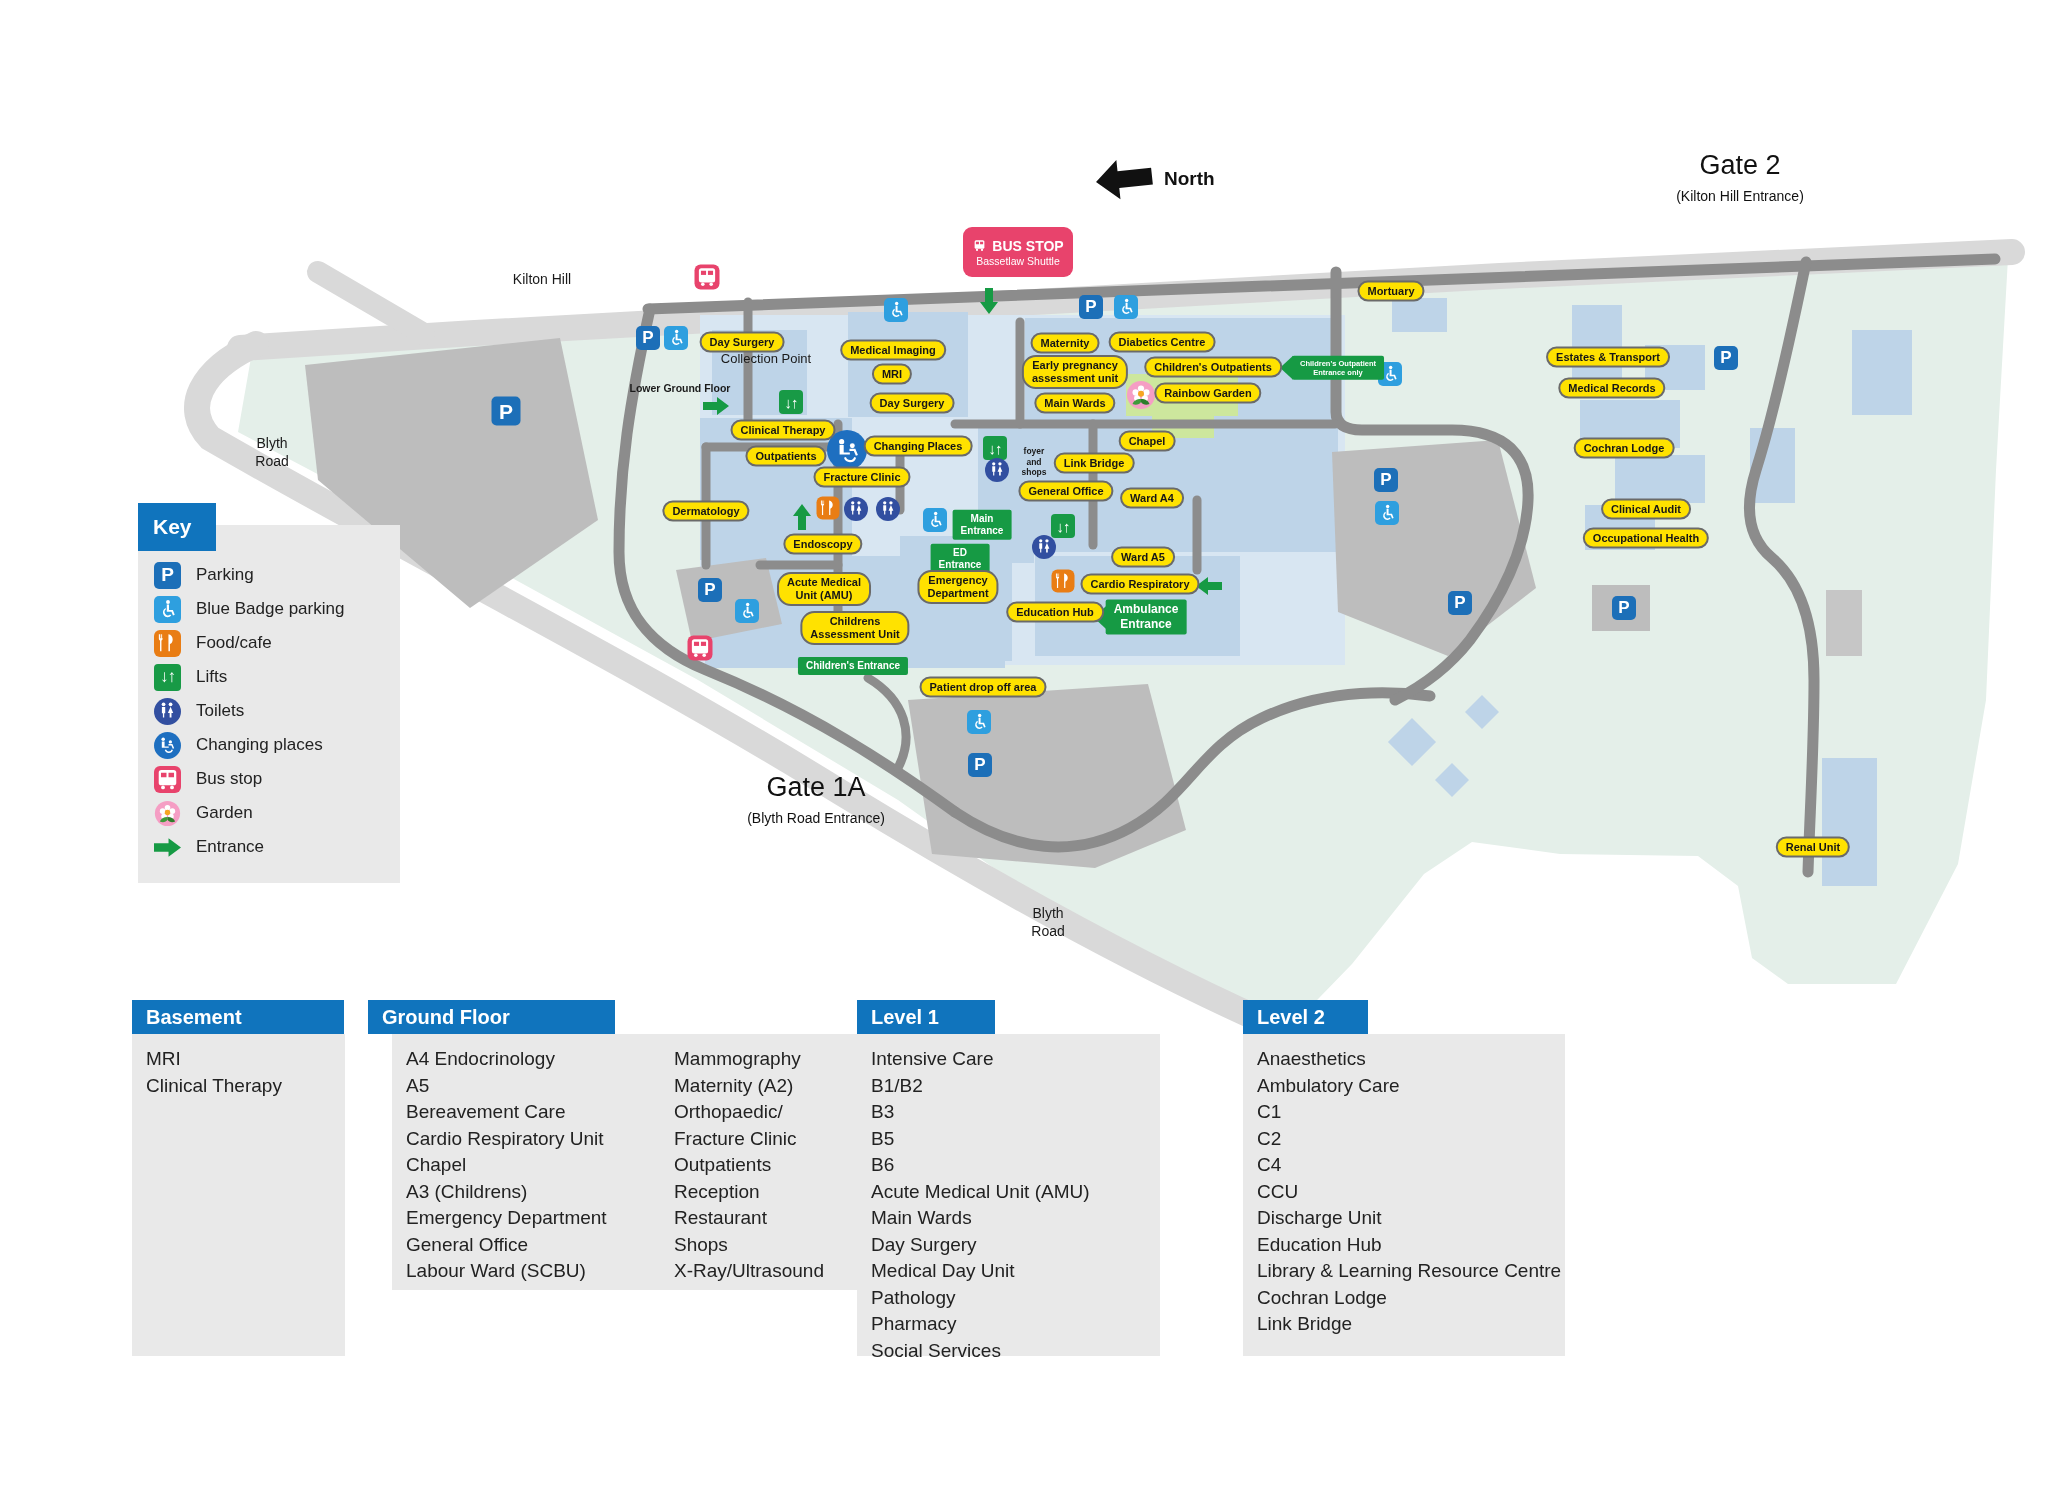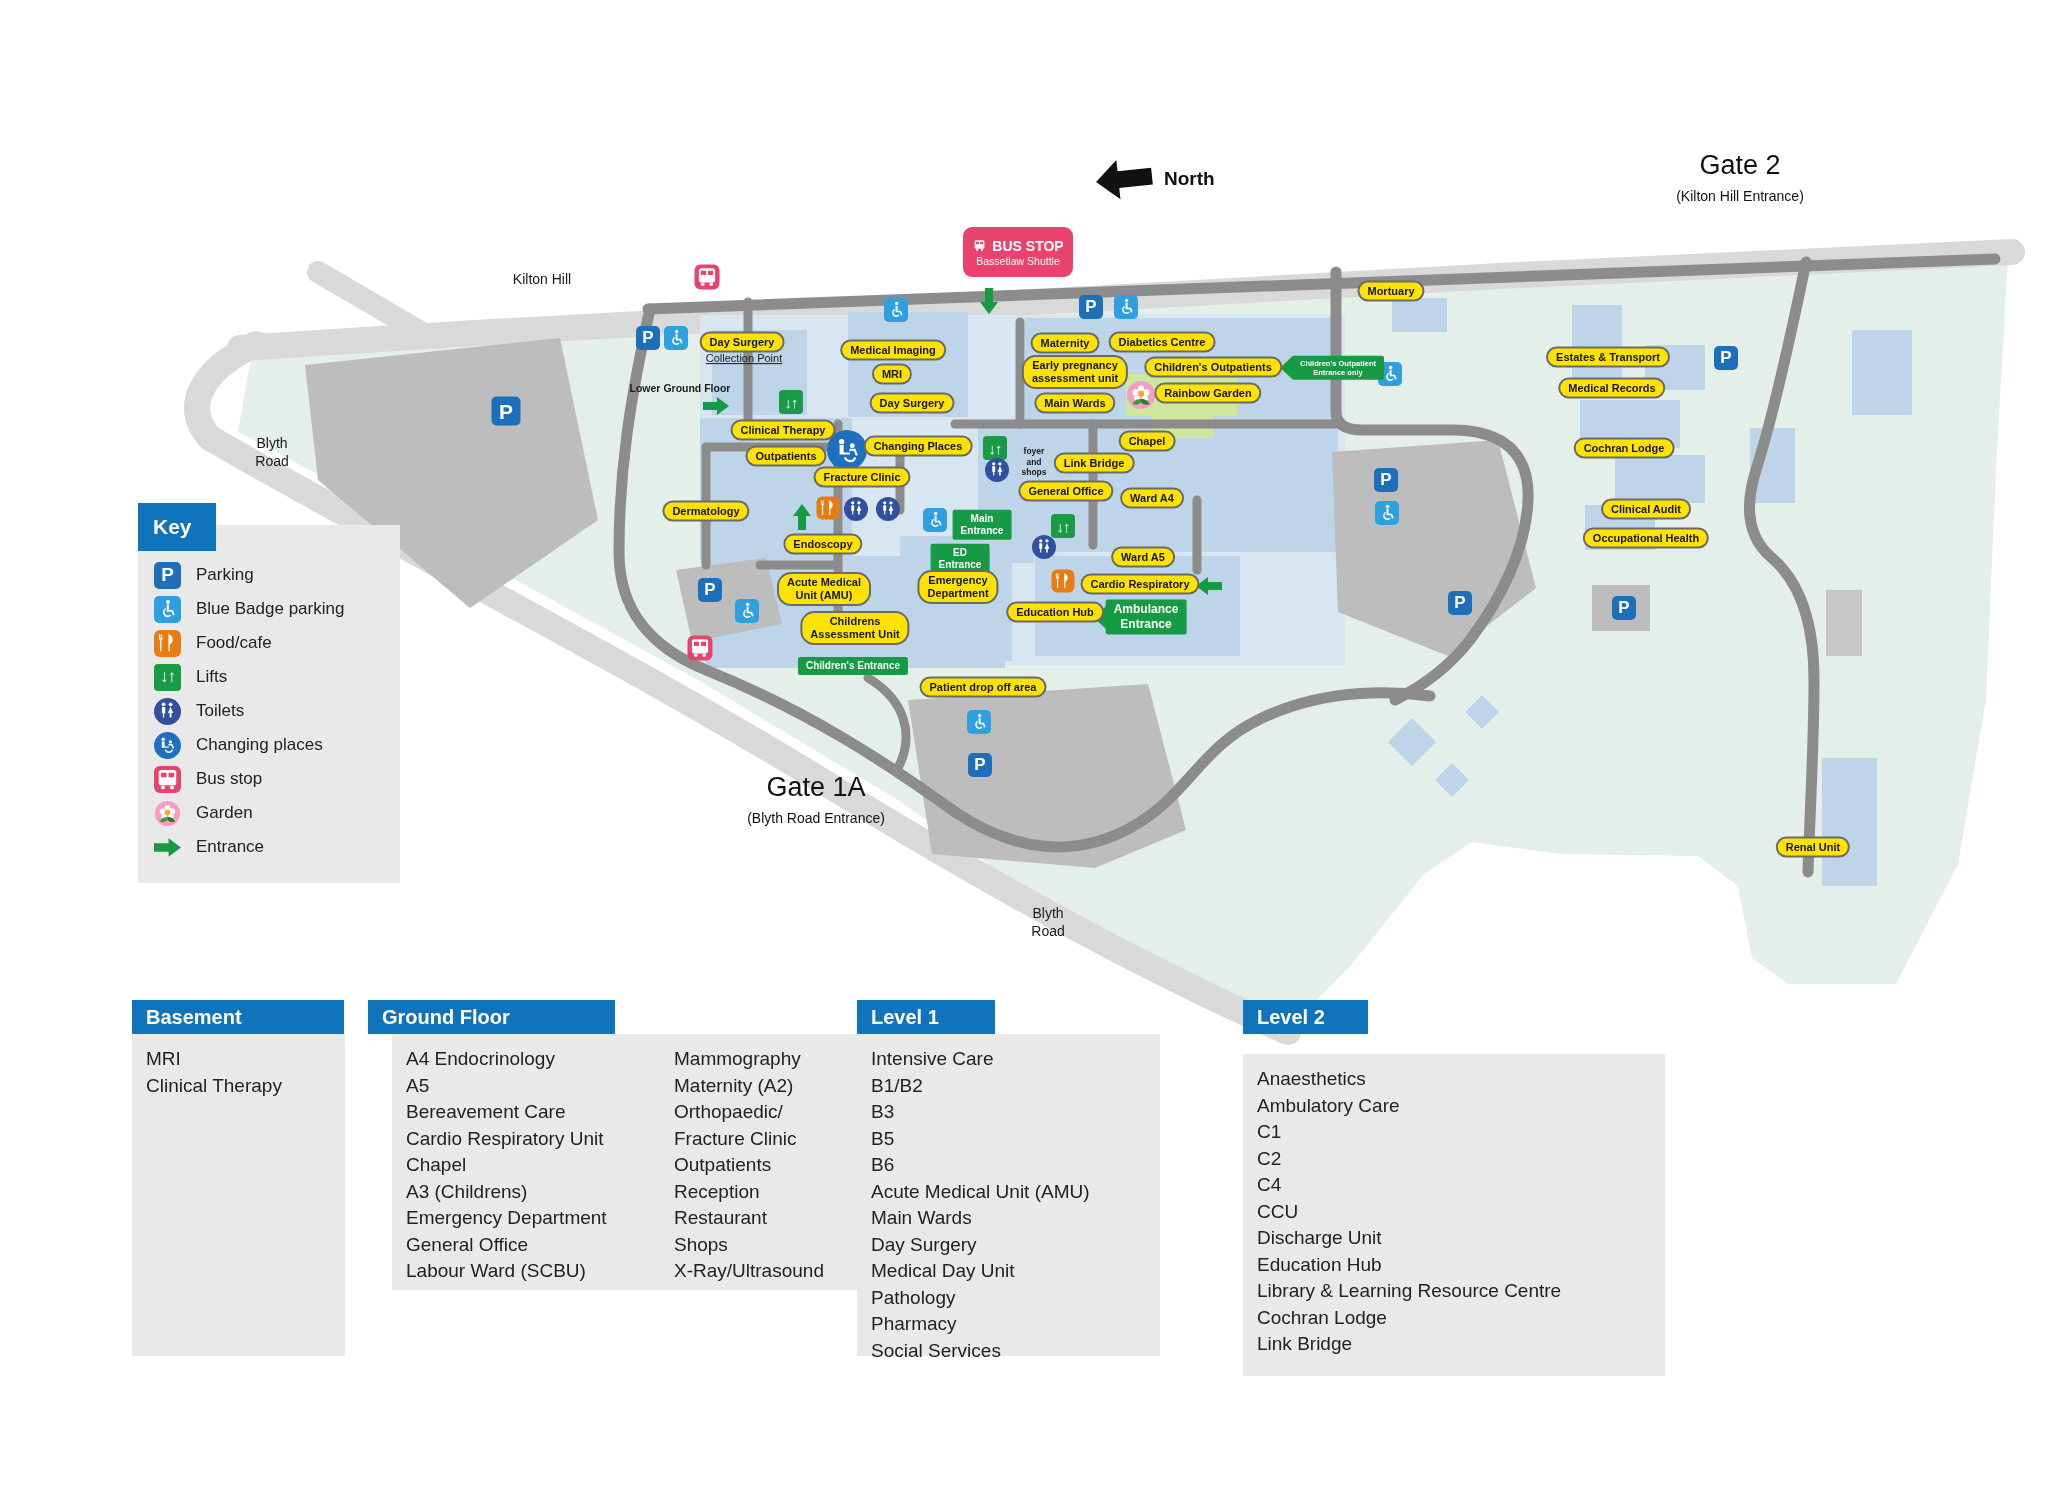--- a/index.html
+++ b/index.html
@@ -426,21 +426,21 @@
       <div class="greenlab abs" style="font-size: 10px; left: 853px; top: 666px;">Children's Entrance</div>
       <div class="greenlab arrow-left abs" style="font-size: 7.5px; left: 1338px; top: 368px;">Children's Outpatient
 Entrance only</div>
       <div class="greenlab arrow-left abs" style="font-size: 12px; left: 1146px; top: 617px;">Ambulance
 Entrance</div>
       <div class="mtext abs" style="font-size: 14px; left: 542px; top: 280px;">Kilton Hill</div>
       <div class="mtext abs" style="font-size: 14px; left: 272px; top: 452px;">Blyth
 Road</div>
       <div class="mtext abs" style="font-size: 14px; left: 1048px; top: 922px;">Blyth
 Road</div>
-      <div class="mtext abs" style="font-size: 11px; left: 744px; top: 359px; text-decoration: underline;">Collection Point</div>
+      <div class="mtext abs" style="font-size: 13px; left: 766px; top: 359px;">Collection Point</div>
       <div class="mtext abs" style="font-size: 10.5px; font-weight: 700; left: 680px; top: 389px;">Lower Ground Floor</div>
       <div class="mtext abs" style="font-size: 8.5px; font-weight: 700; left: 1034px; top: 462px;">foyer
 and
 shops</div>
     </div>
 
   <div id="key-panel">
     <div id="key-body">
         <div class="key-row">
           <div class="micon ic-parking" style="width: 27px; height: 27px;">
@@ -591,21 +591,21 @@
             <div>Day Surgery</div>
             <div>Medical Day Unit</div>
             <div>Pathology</div>
             <div>Pharmacy</div>
             <div>Social Services</div>
           </div>
         </div>
       </div>
       <div class="panel" style="left: 1243px; top: 1000px;">
         <div class="fl-head" style="width: 125px; height: 34px;">Level 2</div>
-        <div class="fl-body" style="width: 422px; height: 322px; margin-top: 20px;">
+        <div class="fl-body" style="width: 322px; height: 322px;">
           <div class="fl-col" style="width: 325px;">
             <div>Anaesthetics</div>
             <div>Ambulatory Care</div>
             <div>C1</div>
             <div>C2</div>
             <div>C4</div>
             <div>CCU</div>
             <div>Discharge Unit</div>
             <div>Education Hub</div>
             <div>Library &amp; Learning Resource Centre</div>

